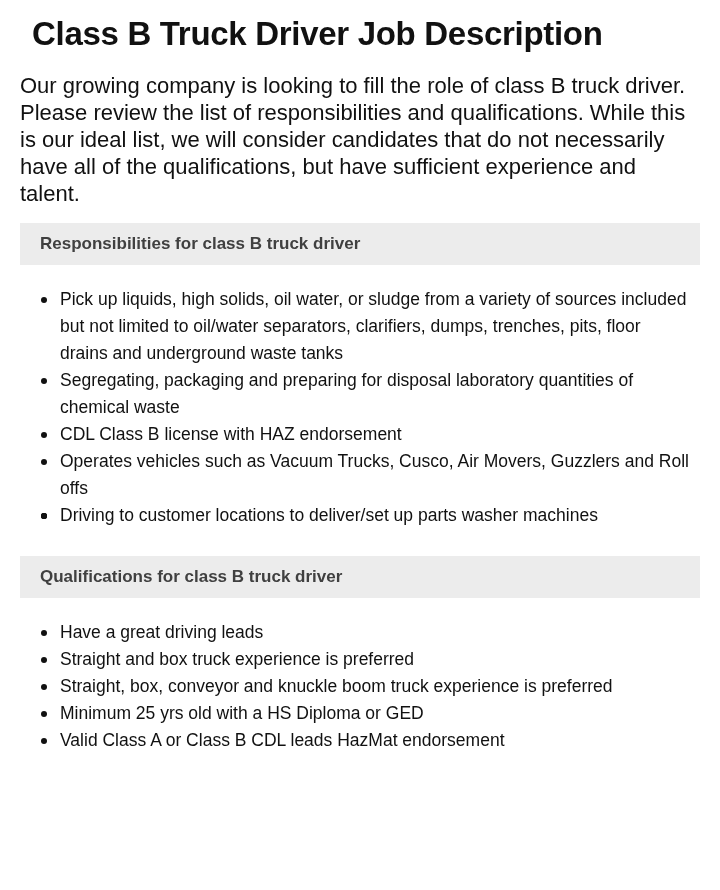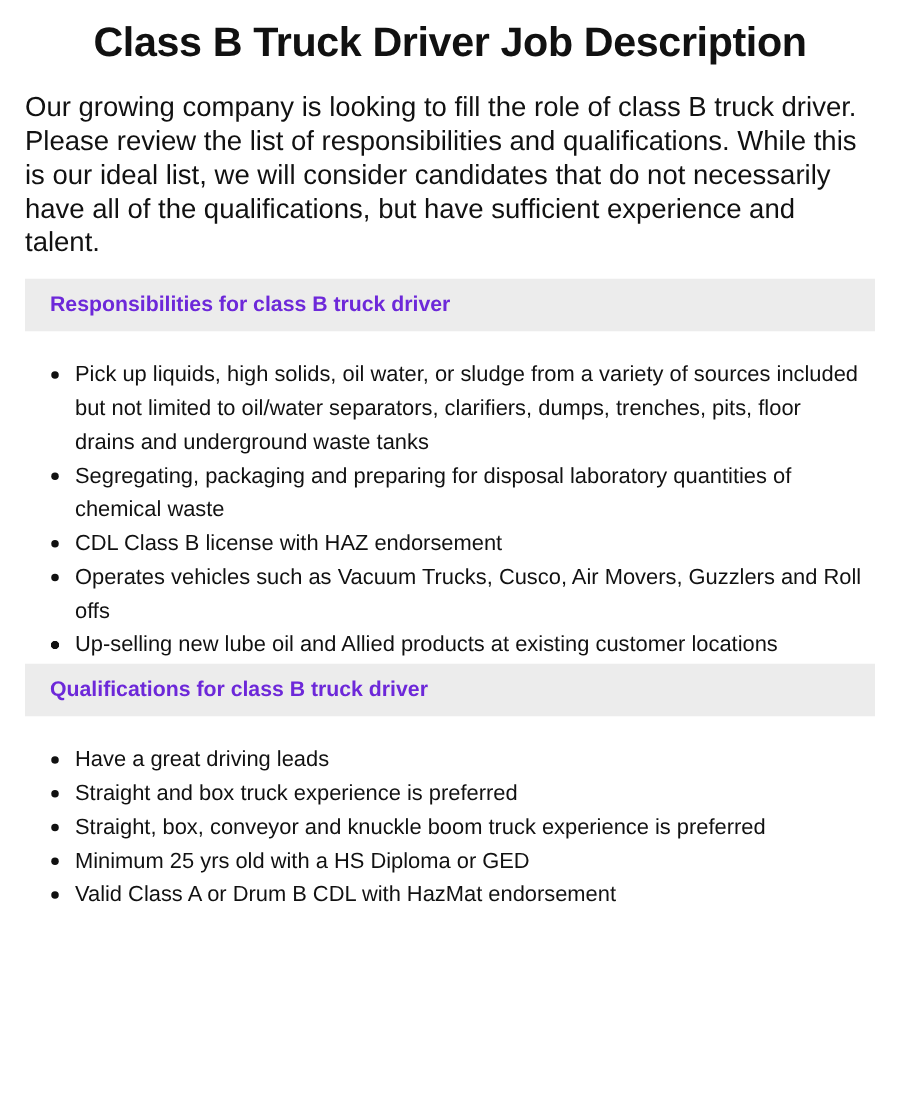--- a/index.html
+++ b/index.html
@@ -3,38 +3,38 @@
 <meta charset="utf-8">
 <style>
   html, body { margin: 0; padding: 0; background: #ffffff; }
   body {
     width: 720px; height: 890px; overflow: hidden;
     font-family: "Liberation Sans", "DejaVu Sans", sans-serif;
     color: #111111;
   }
   .page { padding: 0 20px 0 20px; position: relative; }
   h1.title {
-    margin: 0; padding-top: 14px;
-    font-size: 33px; font-weight: bold; text-align: center;
+    margin: 12px; padding-top: 2px;
+    font-size: 33px; font-weight: bold; text-align: left;
     line-height: 40px; letter-spacing: -0.3px;
   }
   p.intro {
     margin: 18px 0 0 0;
     font-size: 22px; line-height: 27px;
   }
   .section-header {
     margin-top: 16px;
     background: #ececec;
     height: 42px;
     padding-left: 20px;
     display: flex; align-items: center;
     font-size: 17px; font-weight: bold;
-    color: #6d28d9;
+    color: #404040;
   }
-  .section-header.q { margin-top: 2px; }
+  .section-header.q { margin-top: 27px; }
   ul.list {
     list-style: none; margin: 21px 0 0 0; padding: 0 0 0 20px;
   }
   ul.list li {
     position: relative;
     padding-left: 20px;
     font-size: 17.5px; line-height: 27px;
     padding-right: 10px;
   }
   ul.list li .bullet {
@@ -51,25 +51,24 @@
   <p class="intro">Our growing company is looking to fill the role of class B truck driver. Please review the list of responsibilities and qualifications. While this is our ideal list, we will consider candidates that do not necessarily have all of the qualifications, but have sufficient experience and talent.</p>
 
   <div class="section-header">Responsibilities for class B truck driver</div>
   <ul class="list">
     <li><span class="bullet"></span><span>Pick up liquids, high solids, oil water, or sludge from a variety of sources included but not limited to oil/water separators, clarifiers, dumps, trenches, pits, floor drains and underground waste tanks</span></li>
     <li><span class="bullet"></span><span>Segregating, packaging and preparing for disposal laboratory quantities of chemical waste</span></li>
     <li><span class="bullet"></span><span>CDL Class B license with HAZ endorsement</span></li>
     <li><span class="bullet"></span><span>Operates vehicles such as Vacuum Trucks, Cusco, Air Movers, Guzzlers and Roll offs</span></li>
     <li><span class="bullet"></span></li>
     <li><span class="bullet"></span></li>
-    <li><span class="bullet"></span></li>
-    <li><span class="bullet"></span><span>Up-selling new lube oil and Allied products at existing customer locations</span></li>
+    <li><span class="bullet"></span><span>Driving to customer locations to deliver/set up parts washer machines</span></li>
   </ul>
 
   <div class="section-header q">Qualifications for class B truck driver</div>
   <ul class="list">
     <li><span class="bullet"></span><span>Have a great driving leads</span></li>
     <li><span class="bullet"></span><span>Straight and box truck experience is preferred</span></li>
     <li><span class="bullet"></span><span>Straight, box, conveyor and knuckle boom truck experience is preferred</span></li>
     <li><span class="bullet"></span><span>Minimum 25 yrs old with a HS Diploma or GED</span></li>
-    <li><span class="bullet"></span><span>Valid Class A or Drum B CDL with HazMat endorsement</span></li>
+    <li><span class="bullet"></span><span>Valid Class A or Class B CDL leads HazMat endorsement</span></li>
   </ul>
 </div>
 
 </body></html>

